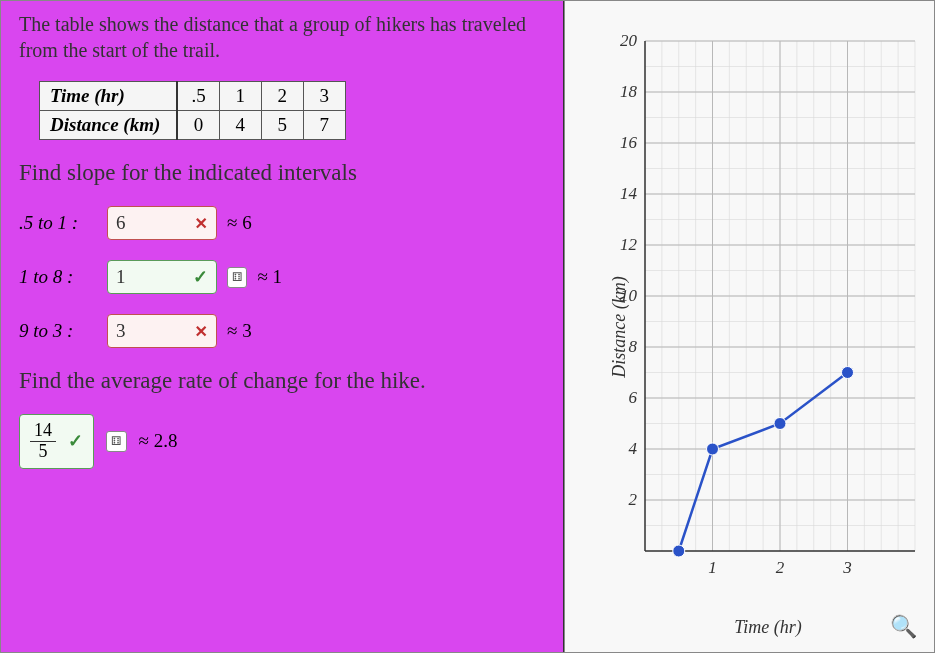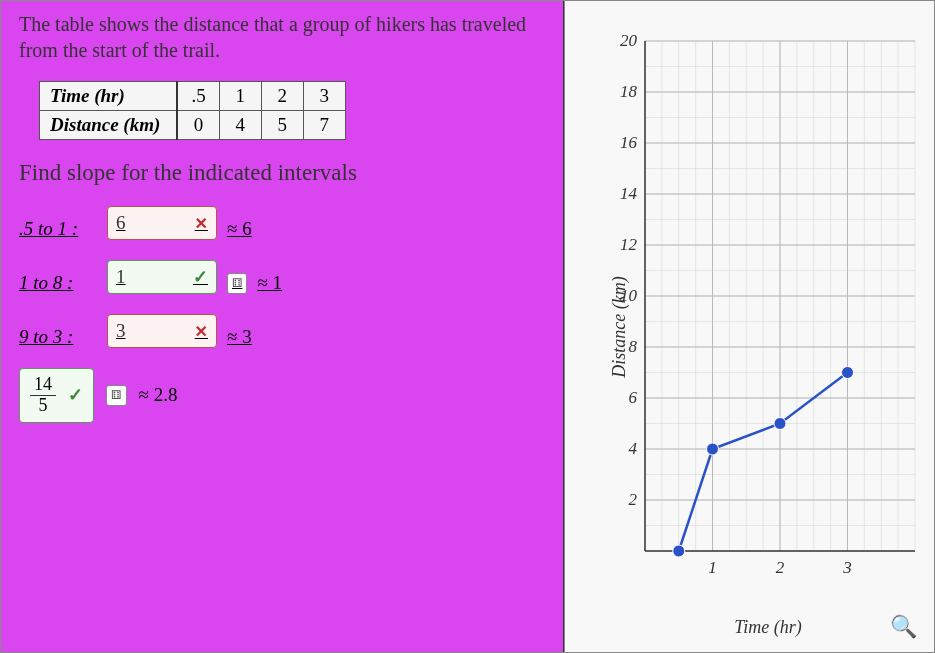--- a/index.html
+++ b/index.html
@@ -56,26 +56,25 @@
     padding-right: 16px;
     padding-left: 10px;
   }
   .prompt {
     font-size: 23px;
     color: #333;
     margin: 18px 0;
   }
   .slope-row {
     display: flex;
-    align-items: flex-end;
+    align-items: center;
     margin: 20px 0;
     font-size: 19px;
     font-style: italic;
     gap: 10px;
-    text-decoration: underline;
   }
   .slope-row .lab {
     min-width: 78px;
     font-style: italic;
   }
   .answer-box {
     display: inline-flex;
     align-items: center;
     border: 1px solid #888;
     border-radius: 4px;
@@ -196,20 +195,21 @@
 
     <div class="slope-row">
       <span class="lab">9 to 3 :</span>
       <span class="answer-box wrong">
         <span class="val">3</span>
         <span class="mark-x">✕</span>
       </span>
       <span class="approx">≈ 3</span>
     </div>
 
+    <div class="prompt">Find the average rate of change for the hike.</div>
 
     <div class="avg-row">
       <span class="frac-box">
         <span class="frac">
           <span class="num">14</span>
           <span class="den">5</span>
         </span>
         <span class="mark-c">✓</span>
       </span>
       <span class="dice">⚅</span>

